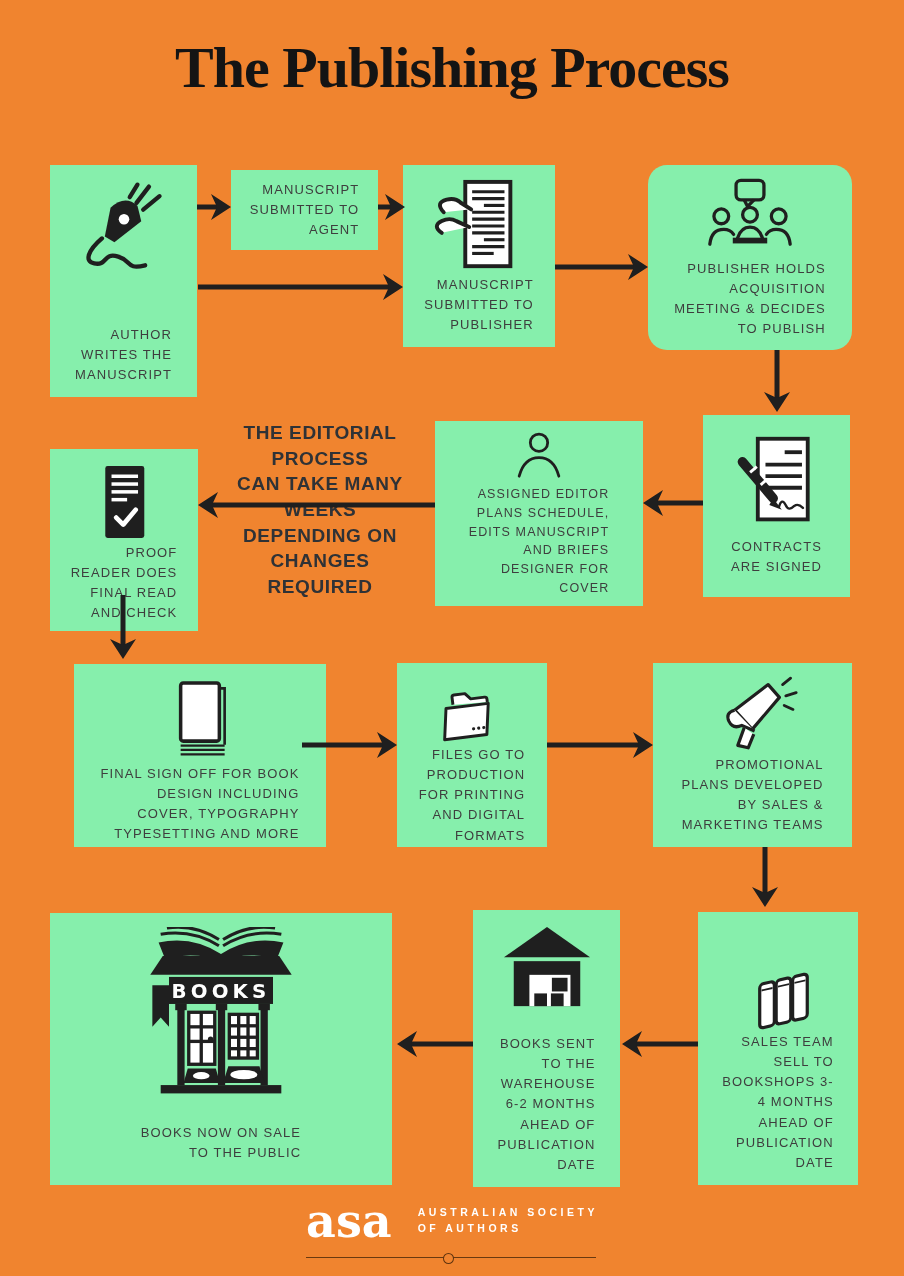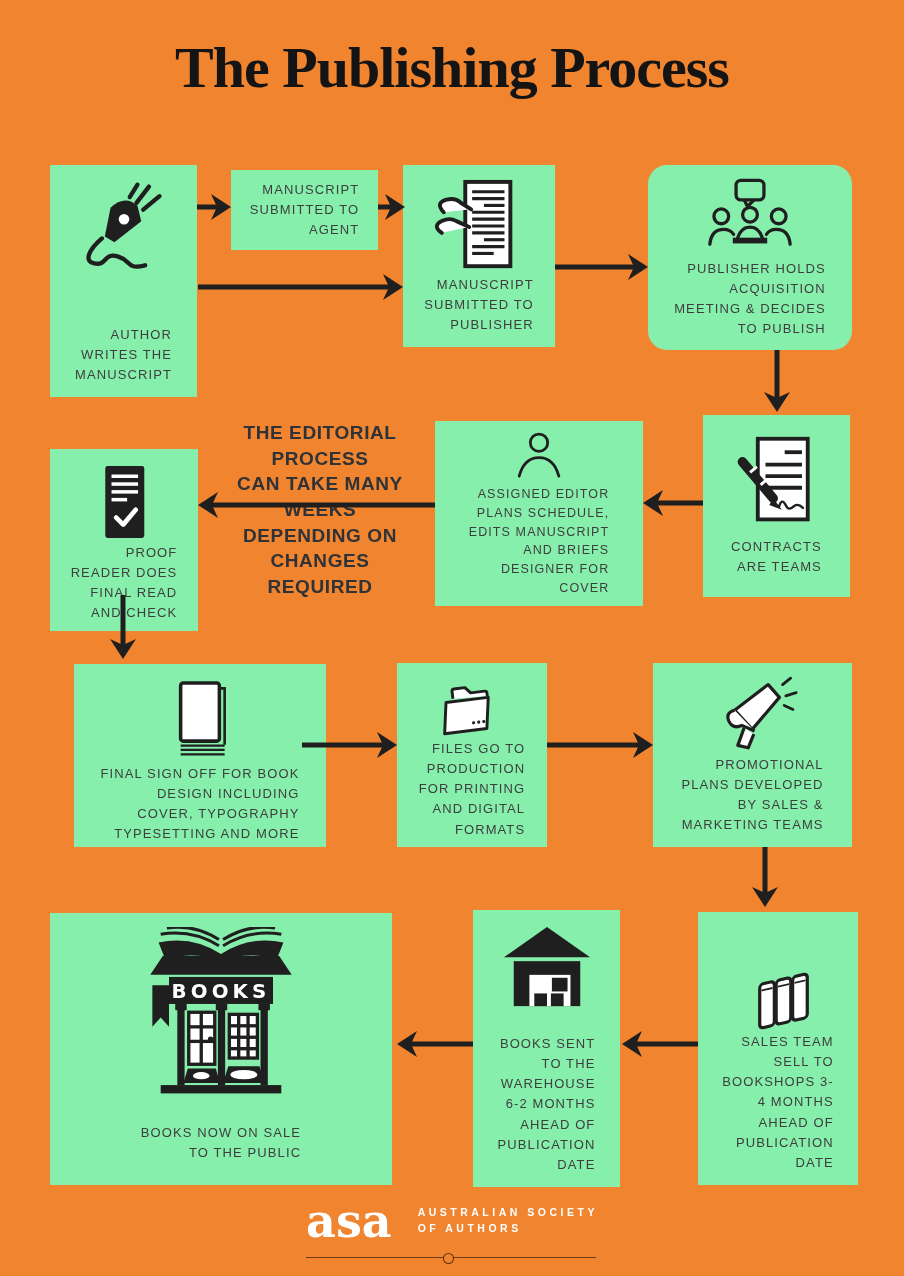--- a/index.html
+++ b/index.html
@@ -131,21 +131,21 @@
           <line x1="38" y1="57" x2="76" y2="57"></line>
         </g>
         <path d="M52 77 q3 -10 7 -2 q3 7 9 1 q4 -3 9 2" fill="none" stroke="#1f1f1f" stroke-width="2.5" stroke-linecap="round"></path>
         <line x1="14" y1="30" x2="46" y2="68" stroke="#1f1f1f" stroke-width="10" stroke-linecap="round"></line>
         <line x1="22" y1="41" x2="29" y2="35" stroke="#ffffff" stroke-width="3"></line>
         <line x1="33" y1="54" x2="40" y2="48" stroke="#ffffff" stroke-width="3"></line>
         <path d="M46 68 l9 12 l-13 -5 z" fill="#1f1f1f"></path>
       </svg>
     </div>
     <div class="lbl">CONTRACTS
-ARE TEAMS</div>
+ARE SIGNED</div>
   </div>
 
   <div class="box" style="left:435px;top:413px;width:208px;height:185px;padding-top:8px;margin-top:8px;">
     <div class="icon">
       <svg width="62" height="56" viewBox="0 0 100 90">
         <circle cx="50" cy="22" r="14" fill="none" stroke="#1f1f1f" stroke-width="4.5"></circle>
         <path d="M18 76 q8 -30 32 -30 q24 0 32 30" fill="none" stroke="#1f1f1f" stroke-width="4.5" stroke-linecap="round"></path>
       </svg>
     </div>
     <div class="lbl" style="font-size:12.5px;line-height:1.5;">ASSIGNED EDITOR
@@ -191,21 +191,21 @@
           <line x1="28" y1="89" x2="78" y2="89"></line>
         </g>
       </svg>
     </div>
     <div class="lbl">FINAL SIGN OFF FOR BOOK
 DESIGN INCLUDING
 COVER, TYPOGRAPHY
 TYPESETTING AND MORE</div>
   </div>
 
-  <div class="box" style="left:397px;top:663px;width:150px;height:184px;padding-top:10px;">
+  <div class="box" style="left:397px;top:663px;width:150px;height:184px;padding-top:16px;">
     <div class="icon">
       <svg width="76" height="66" viewBox="0 0 100 90">
         <g transform="rotate(-7 50 50)" stroke="#1f1f1f" stroke-width="4" stroke-linejoin="round">
           <path d="M26 32 V22 q0 -3 3 -3 h15 l7 8 h19 q3 0 3 3 v4" fill="#ffffff"></path>
           <path d="M16 36 h58 l-7 42 h-58 z" fill="#ffffff"></path>
         </g>
         <g fill="#1f1f1f" transform="rotate(-7 50 50)">
           <circle cx="50" cy="68" r="2.2"></circle>
             <circle cx="57" cy="68" r="2.2"></circle>
             <circle cx="64" cy="68" r="2.2"></circle>

